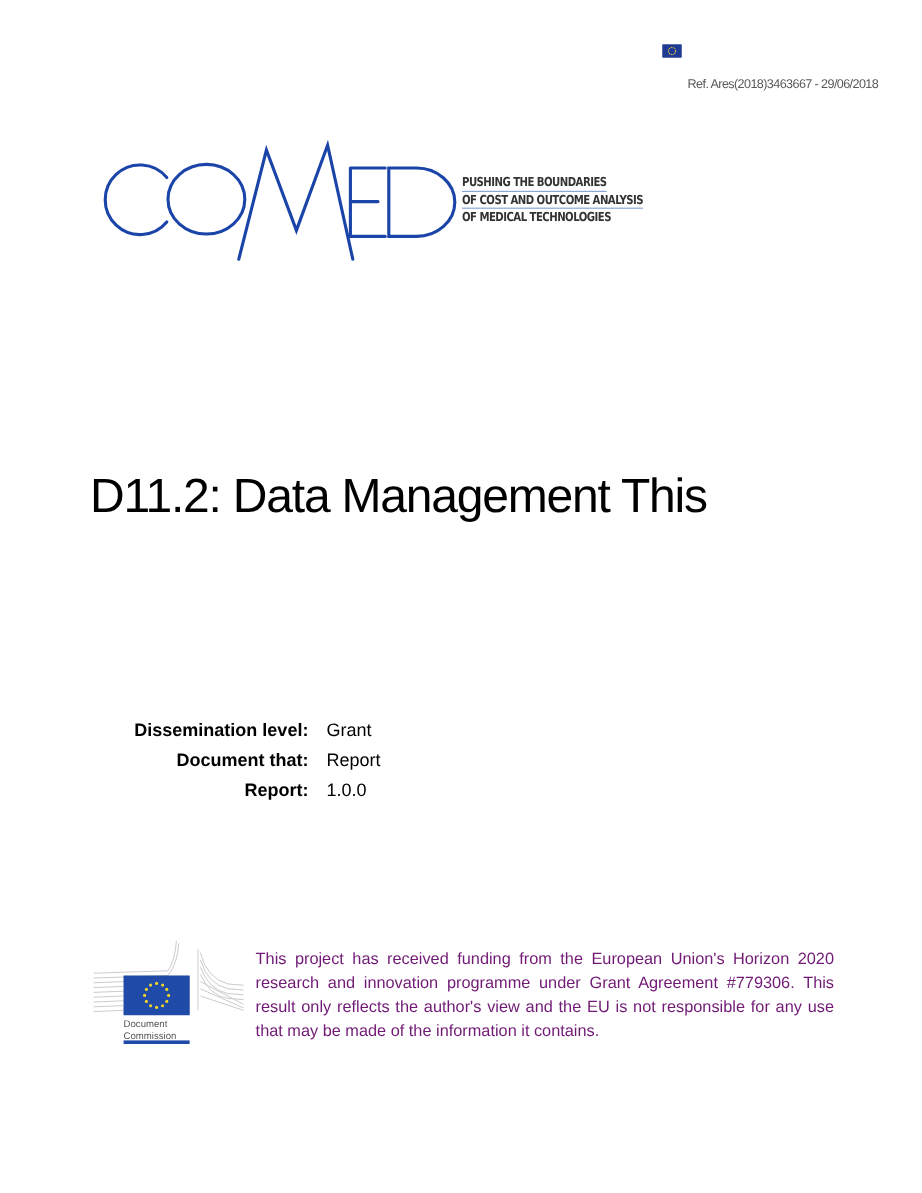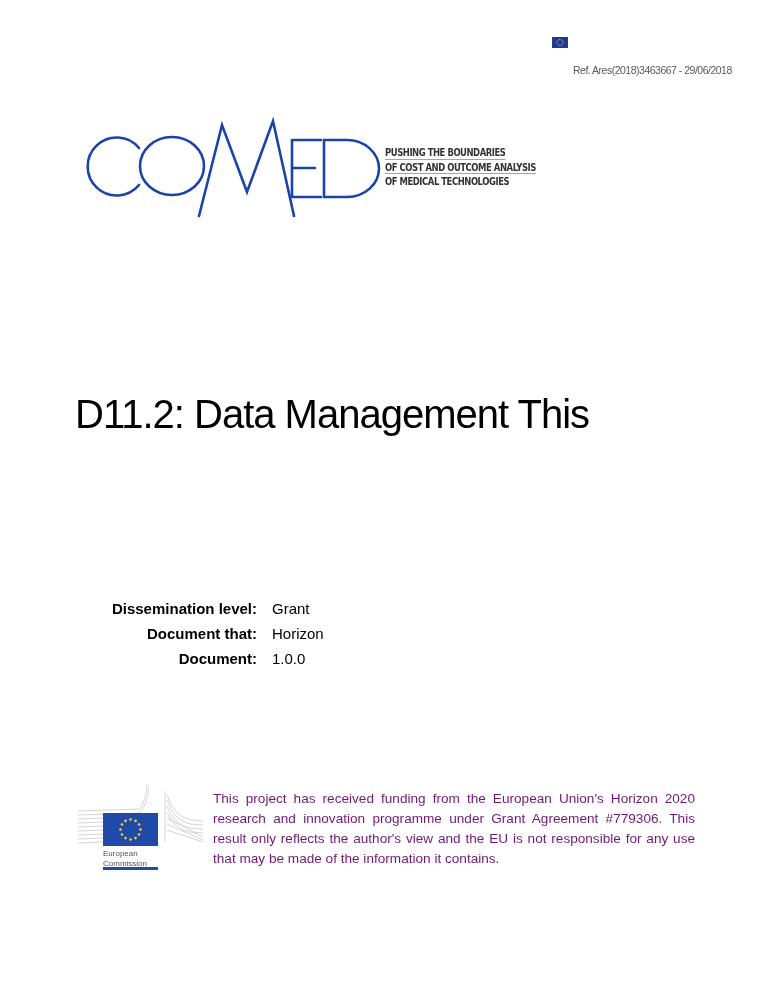--- a/index.html
+++ b/index.html
@@ -71,24 +71,24 @@
 
 <div class="abs title">D11.2: Data Management This</div>
 
 <div class="abs meta">
   <div class="meta-row">
     <span class="meta-label">Dissemination level:</span>
     <span class="meta-value">Grant</span>
   </div>
   <div class="meta-row">
     <span class="meta-label">Document that:</span>
-    <span class="meta-value">Horizon</span>
+    <span class="meta-value">Report</span>
   </div>
   <div class="meta-row">
-    <span class="meta-label">Document:</span>
+    <span class="meta-label">Report:</span>
     <span class="meta-value">1.0.0</span>
   </div>
 </div>
 
 <div class="abs ec">
   <svg width="132" height="92" viewBox="76 780 132 92" style="display:block">
     <g stroke="#c9c9c9" stroke-width="0.8" fill="none">
 
       <path d="M78 811 L140 809 Q146 800 147 784"></path>
       <path d="M78 815 L140 813 Q148 803 149 786"></path>
@@ -124,18 +124,18 @@
       <circle cx="27.5" cy="26.5" r="1.3"></circle>
       <circle cx="22.5" cy="25.1" r="1.3"></circle>
       <circle cx="19" cy="21.5" r="1.3"></circle>
       <circle cx="17.5" cy="16.5" r="1.3"></circle>
       <circle cx="19" cy="11.5" r="1.3"></circle>
       <circle cx="22.5" cy="7.9" r="1.3"></circle>
     </g>
   </svg>
 </div>
 <div class="abs ec-text">
-  <div>European</div>
+  <div>Document</div>
   <div>Commission</div>
 </div>
 <div class="abs ec-bar"></div>
 
 <div class="abs funding">This project has received funding from the European Union's Horizon 2020 research and innovation programme under Grant Agreement #779306. This result only reflects the author's view and the EU is not responsible for any use that may be made of the information it contains.</div>
 
 </body></html>

